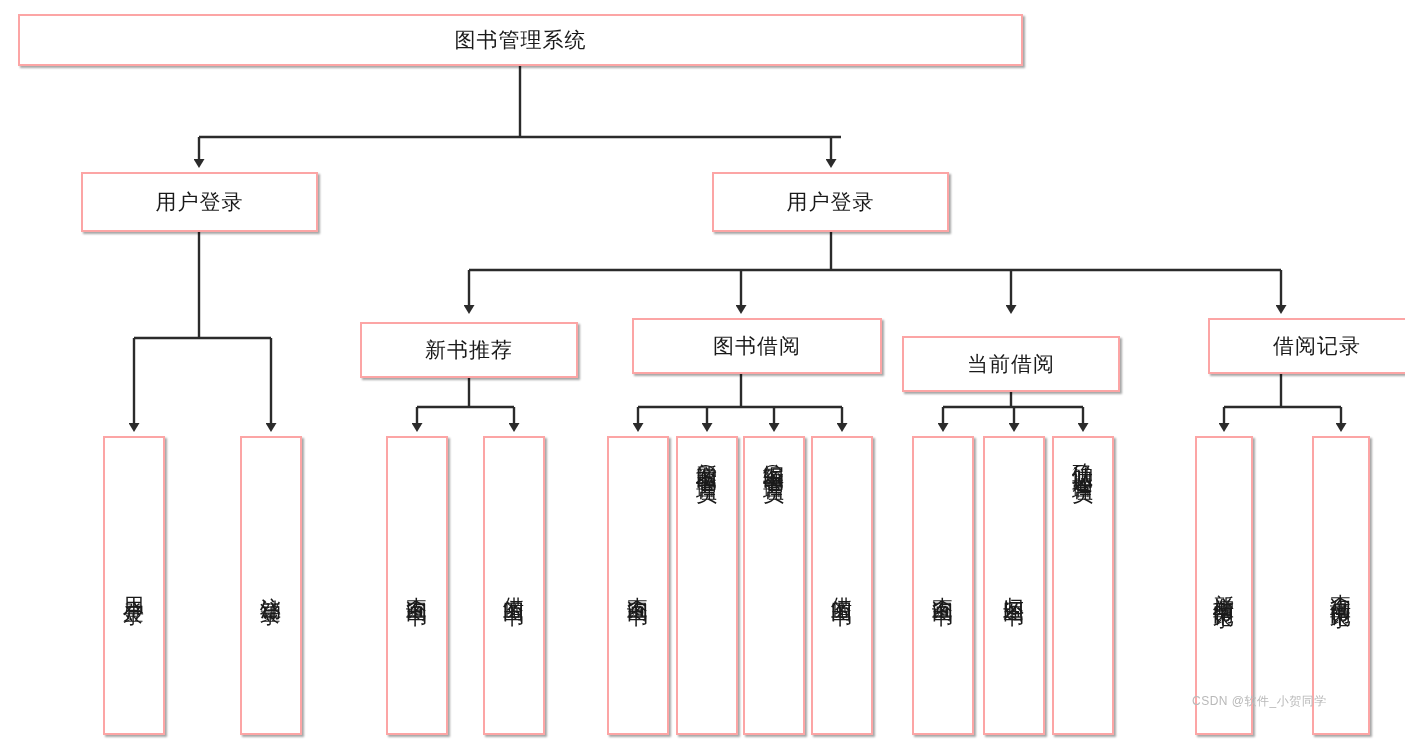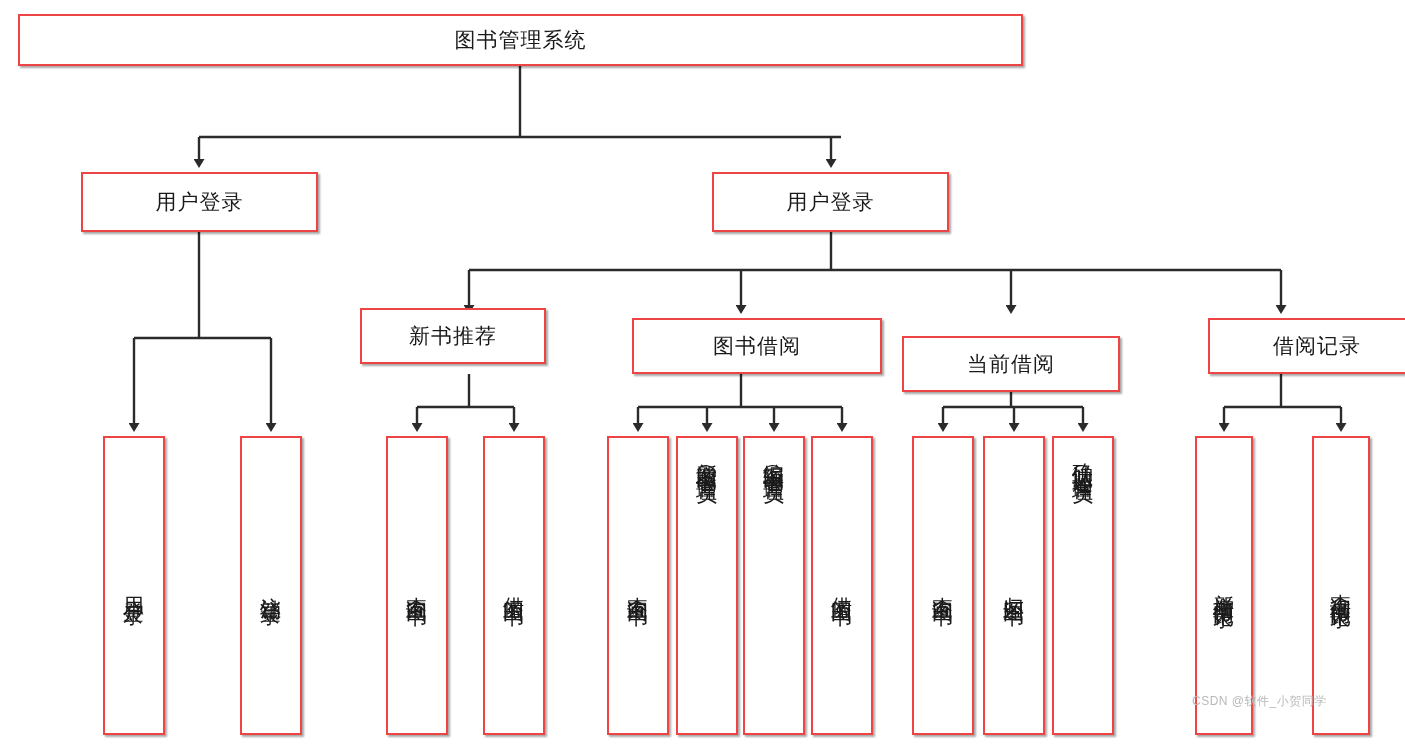--- a/index.html
+++ b/index.html
@@ -12,21 +12,21 @@
     width: 1405px;
     height: 747px;
     background: #ffffff;
     font-family: "Liberation Sans", "DejaVu Sans", sans-serif;
     overflow: hidden;
   }
   .node {
     position: absolute;
     box-sizing: border-box;
     background: #ffffff;
-    border: 2px solid #ef4444;
+    border: 2px solid #fca5a5;
     box-shadow: 2px 2px 2px rgba(0,0,0,0.35);
     display: flex;
     align-items: center;
     justify-content: center;
     color: #1a1a1a;
   }
   .node.h {
     font-size: 21px;
     letter-spacing: 1px;
   }
@@ -123,21 +123,21 @@
     <span>图书管理系统</span>
   </div>
 
   <div class="node h" style="left:81px; top:172px; width:237px; height:60px;">
     <span>用户登录</span>
   </div>
   <div class="node h" style="left:712px; top:172px; width:237px; height:60px;">
     <span>用户登录</span>
   </div>
 
-  <div class="node h" style="left:360px; top:308px; width:186px; height:56px;">
+  <div class="node h" style="left:360px; top:322px; width:218px; height:56px;">
     <span>新书推荐</span>
   </div>
   <div class="node h" style="left:632px; top:318px; width:250px; height:56px;">
     <span>图书借阅</span>
   </div>
   <div class="node h" style="left:902px; top:318px; width:218px; height:56px;margin-top:18px;">
     <span>当前借阅</span>
   </div>
   <div class="node h" style="left:1208px; top:318px; width:218px; height:56px;">
     <span>借阅记录</span>

